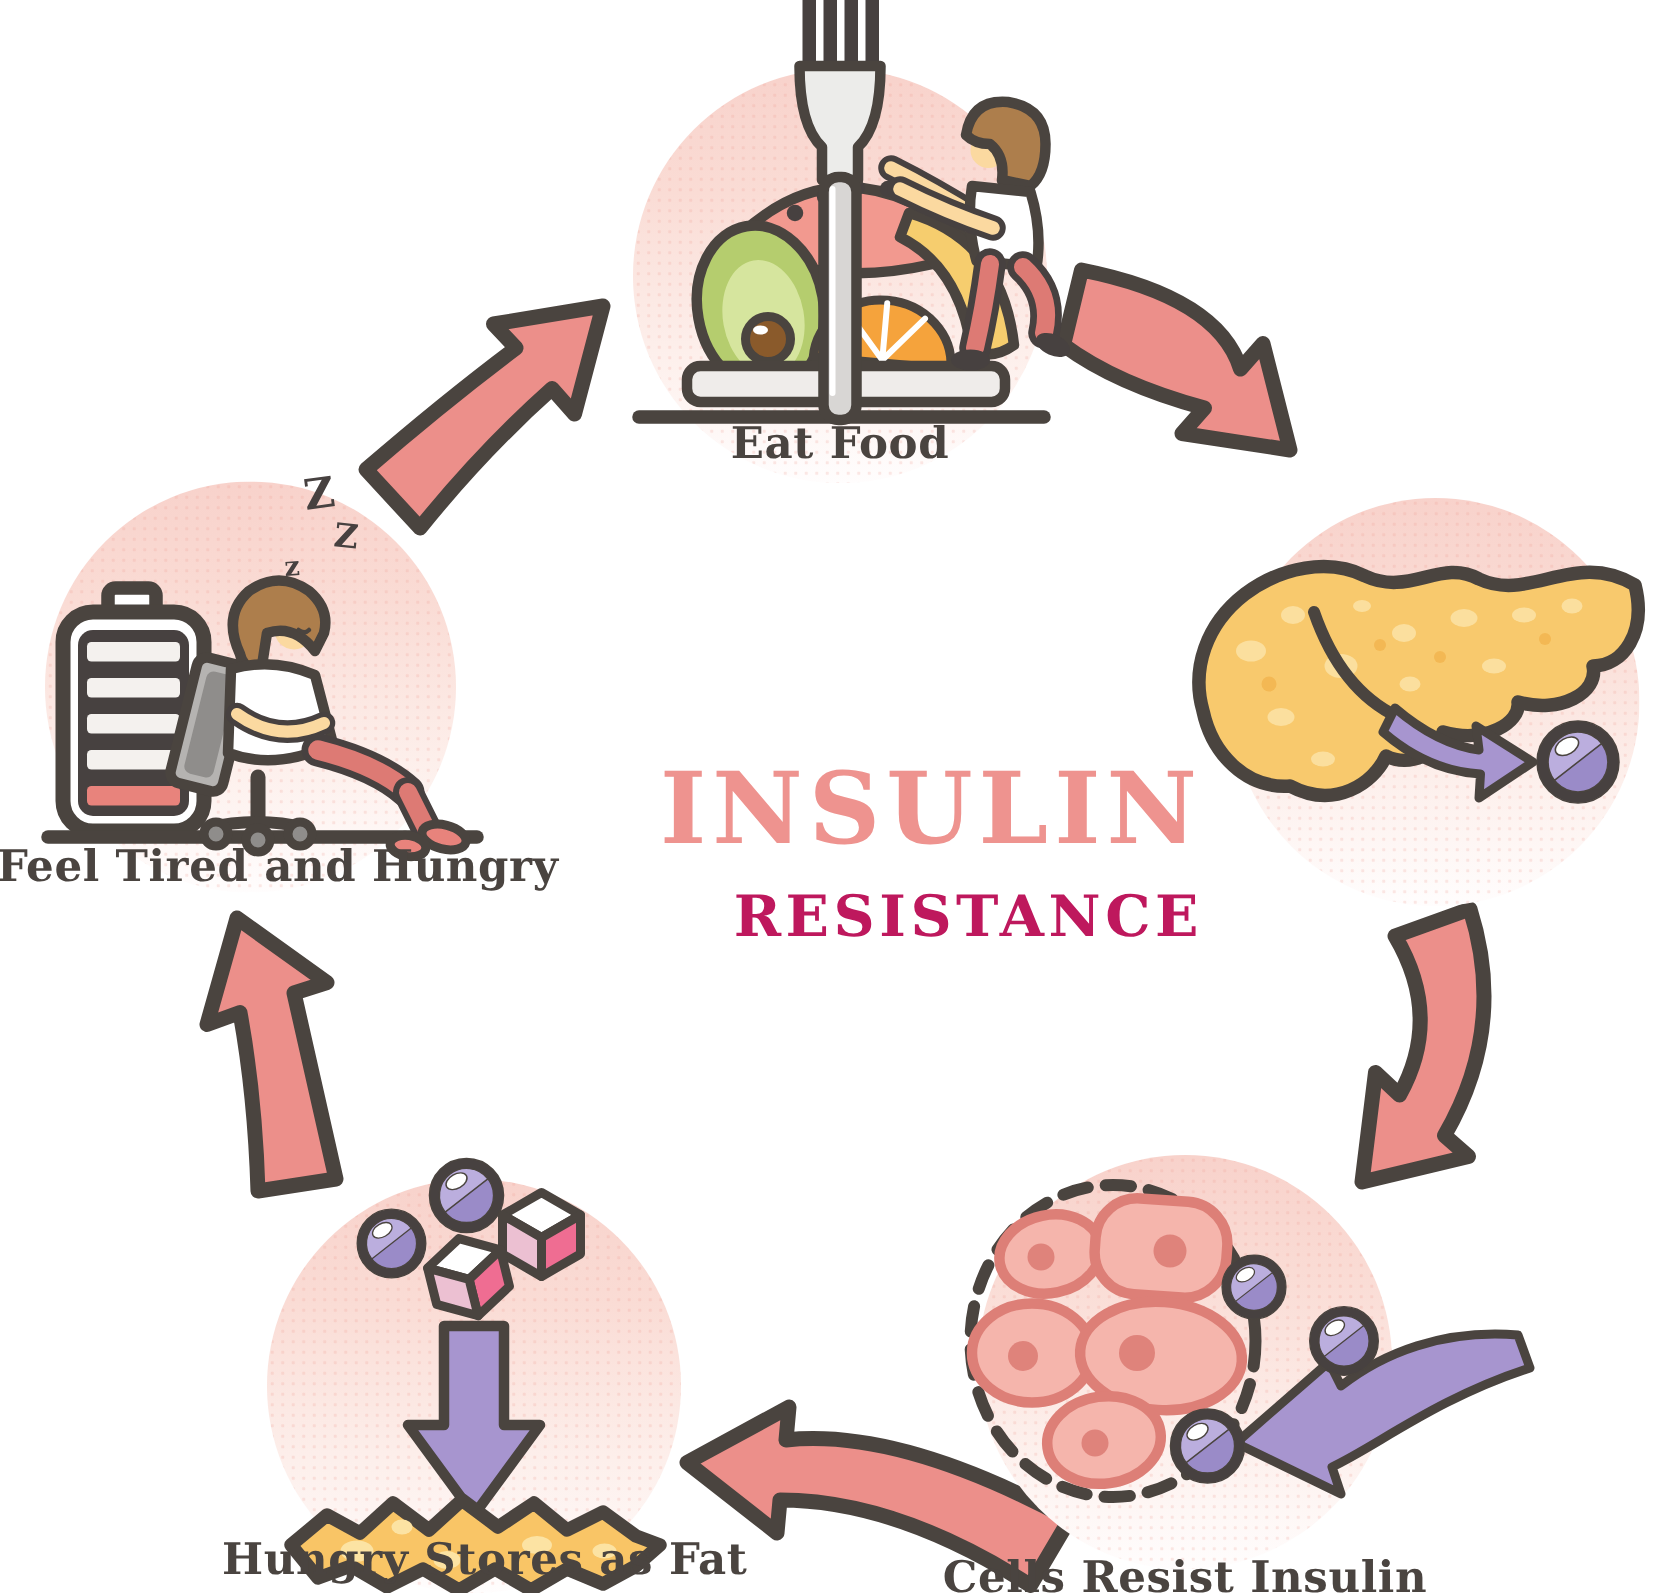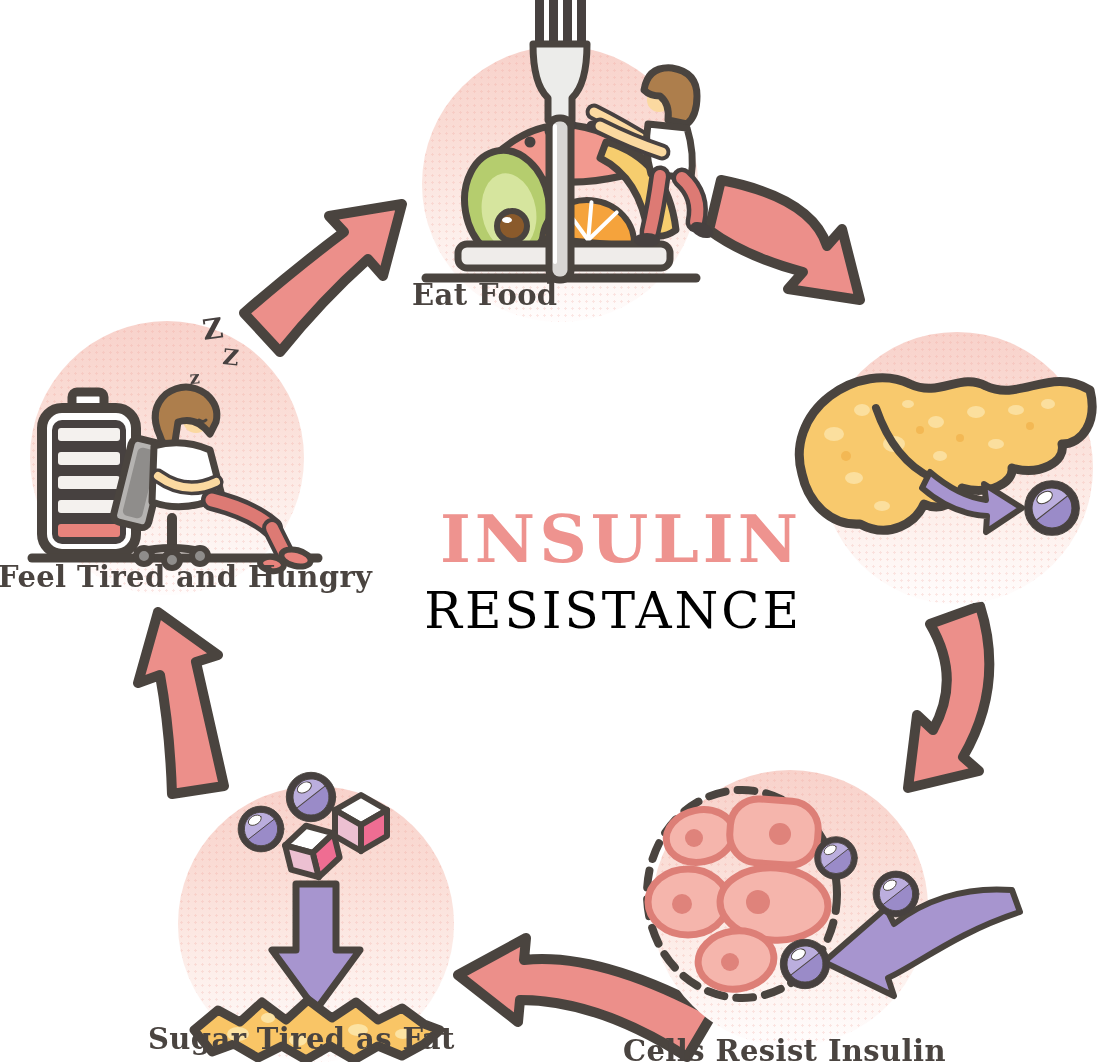--- a/index.html
+++ b/index.html
@@ -9,26 +9,26 @@
   }
   .circle{
     position:absolute;border-radius:50%;
     background-image:
       radial-gradient(rgba(238,154,144,0.22) 1.1px, transparent 1.3px),
       linear-gradient(180deg,#f8d2cb 0%,#fadcd5 30%,#fdefeb 68%,#fffdfd 100%);
     background-size:7px 7px,100% 100%;
   }
   .art{position:absolute;overflow:visible;}
   .label{
-    position:absolute;font-weight:bold;font-size:29px;
+    position:absolute;text-align:center;font-weight:bold;font-size:29px;
     color:#4a4440;letter-spacing:.4px;white-space:nowrap;
   }
   .title{position:absolute;left:302px;top:503px;width:500px;text-align:right;}
   .title-line1{font-size:66px;line-height:72px;font-weight:bold;color:#ee938f;letter-spacing:4px;}
-  .title-line2{font-size:50px;line-height:56px;font-weight:normal;color:#000000;letter-spacing:3px;margin-top:8px;}
+  .title-line2{font-size:38px;line-height:56px;font-weight:bold;color:#be185d;letter-spacing:3px;margin-top:8px;}
   svg{display:block;}
 </style>
 </head>
 <body>
 
 <div class="canvas">
 
   <svg width="0" height="0" style="position:absolute" aria-hidden="true">
     <defs>
       <g id="sph">
@@ -195,21 +195,21 @@
         <g fill="#fce3a3" stroke="none">
           <ellipse cx="70" cy="262" rx="11" ry="7"></ellipse>
             <ellipse cx="130" cy="268" rx="9" ry="6"></ellipse>
           <ellipse cx="190" cy="258" rx="10" ry="6"></ellipse>
             <ellipse cx="235" cy="262" rx="8" ry="5"></ellipse>
           <ellipse cx="100" cy="246" rx="7" ry="5"></ellipse>
         </g>
       </g>
     </g>
   </svg>
-  <div class="label" style="left:148px;top:1022px;width:334px;z-index:4">Sugar Tired as Fat</div>
+  <div class="label" style="left:148px;top:1022px;width:334px;z-index:4">Hungry Stores as Fat</div>
 
   <div class="circle" style="left:30px;top:321px;width:274px;height:274px;z-index:2"></div>
   <svg class="art" style="left:26px;top:318px;z-index:2" width="300" height="300" viewBox="0 0 300 300">
     <g stroke="#4a443f" stroke-linejoin="round" stroke-linecap="round">
       <g fill="#474140" stroke="none" font-family="DejaVu Serif, serif" font-weight="bold">
         <text x="178" y="22" font-size="28" transform="rotate(-8 178 22)">Z</text>
         <text x="196" y="46" font-size="22" transform="rotate(6 196 46)">Z</text>
         <text x="164" y="66" font-size="18" transform="rotate(-4 164 66)">z</text>
         <text x="150" y="86" font-size="14" transform="rotate(8 150 86)">z</text>
       </g>

